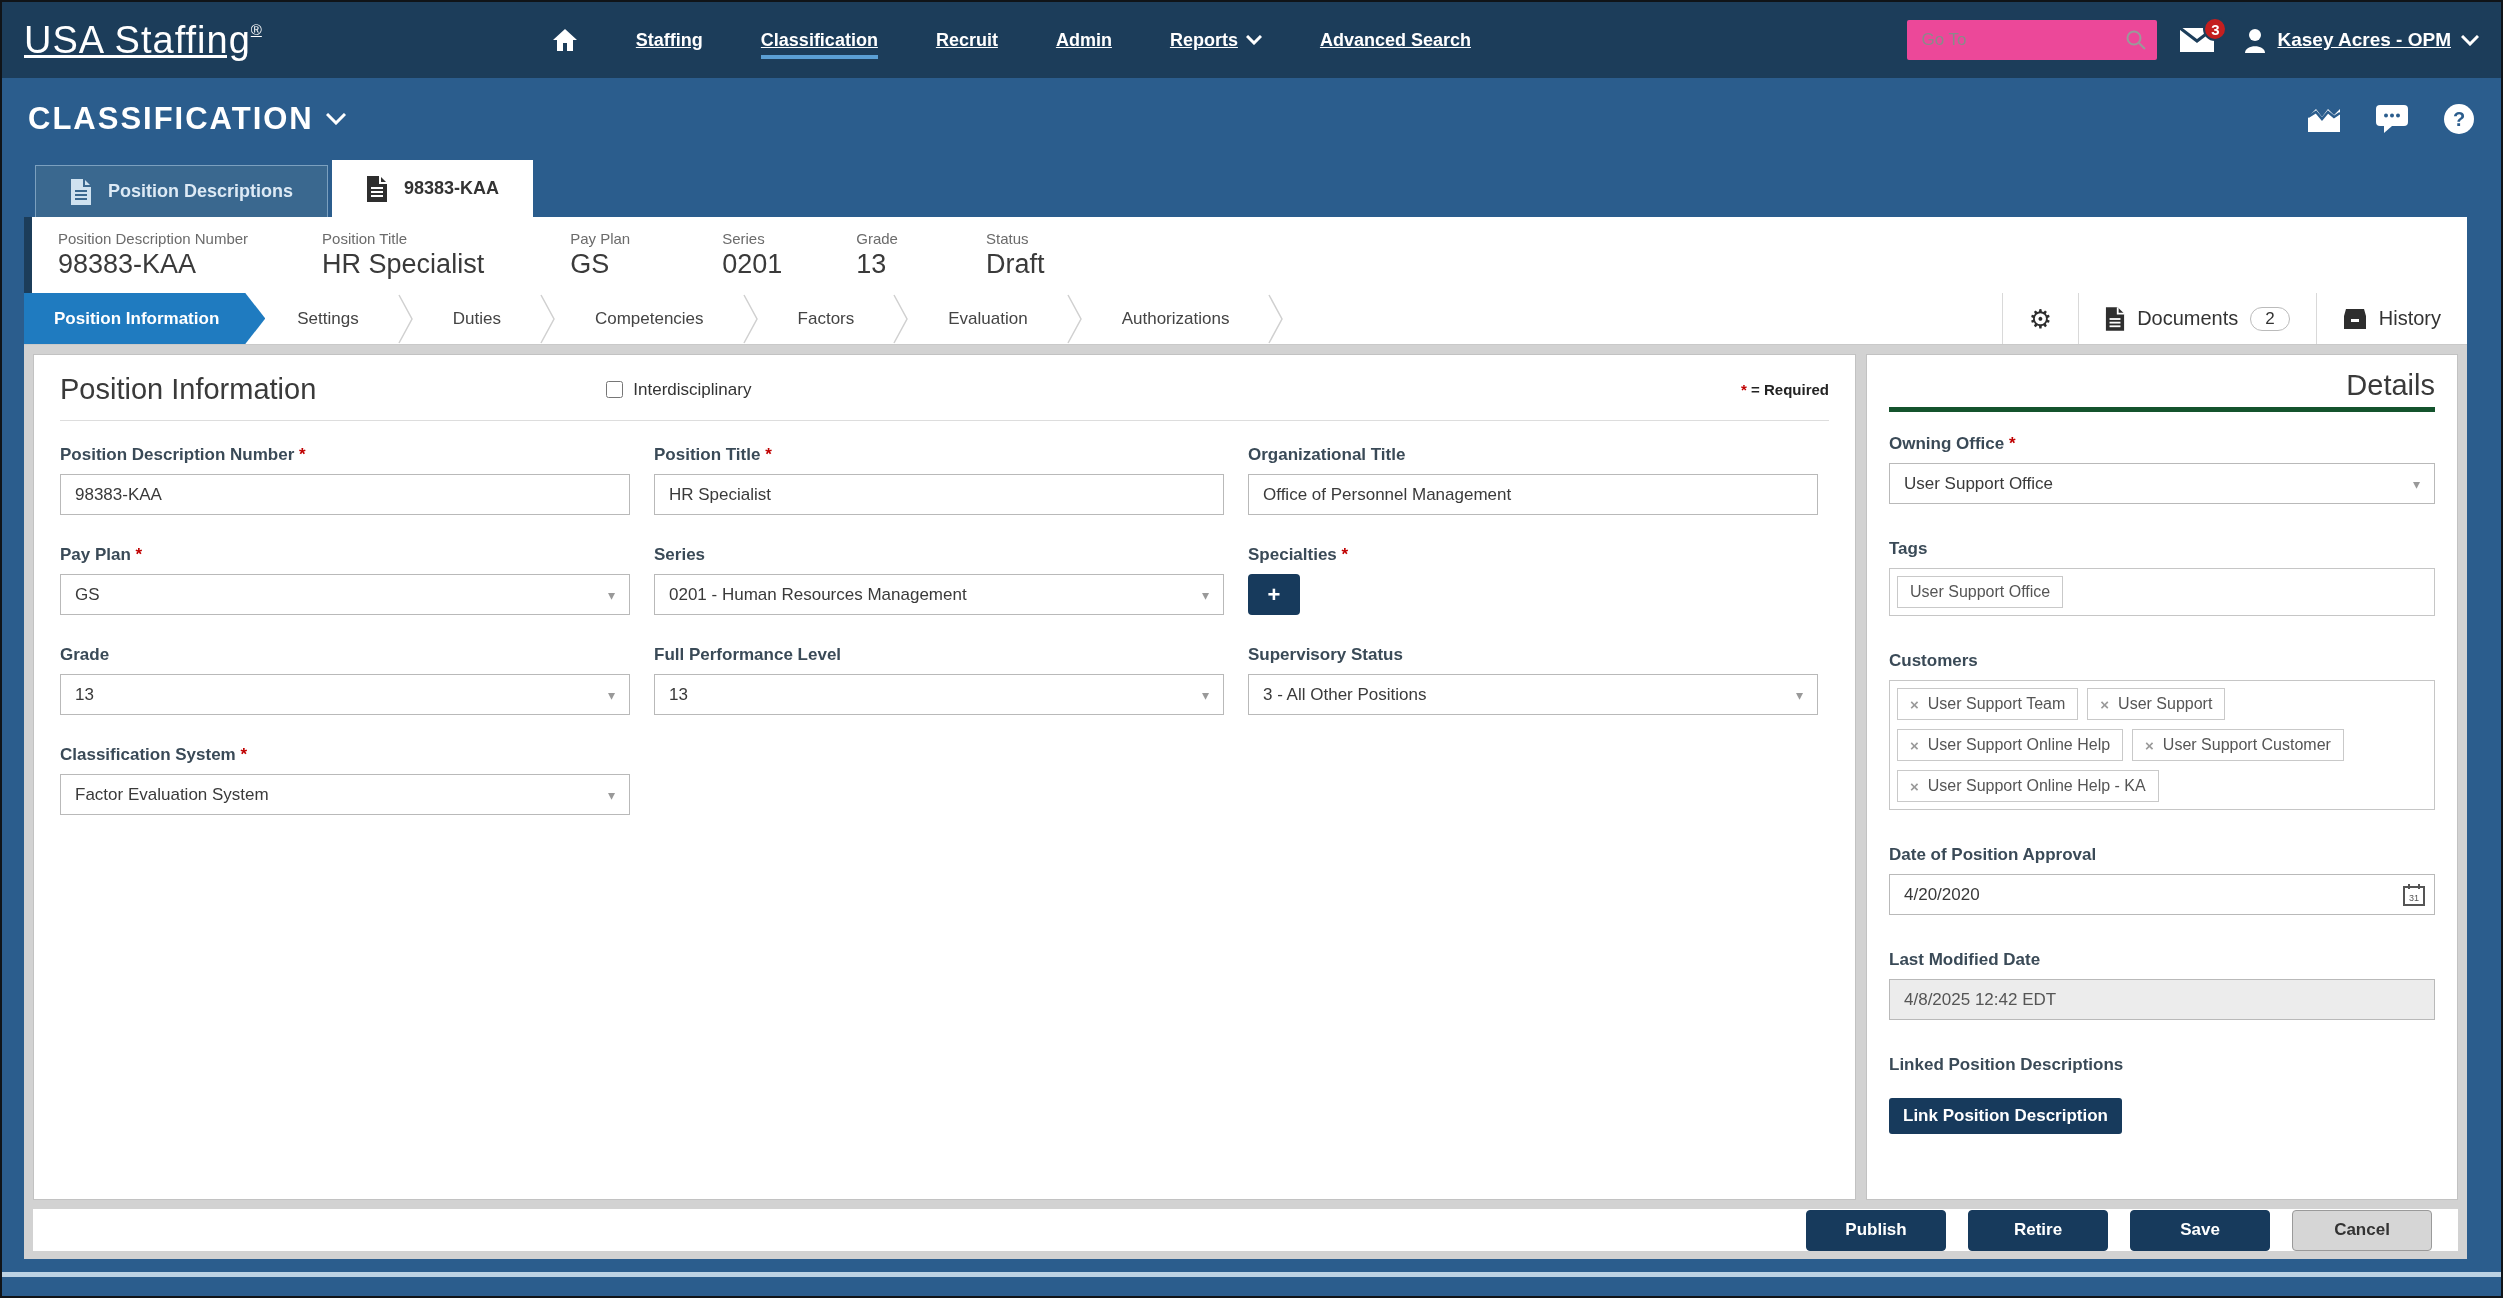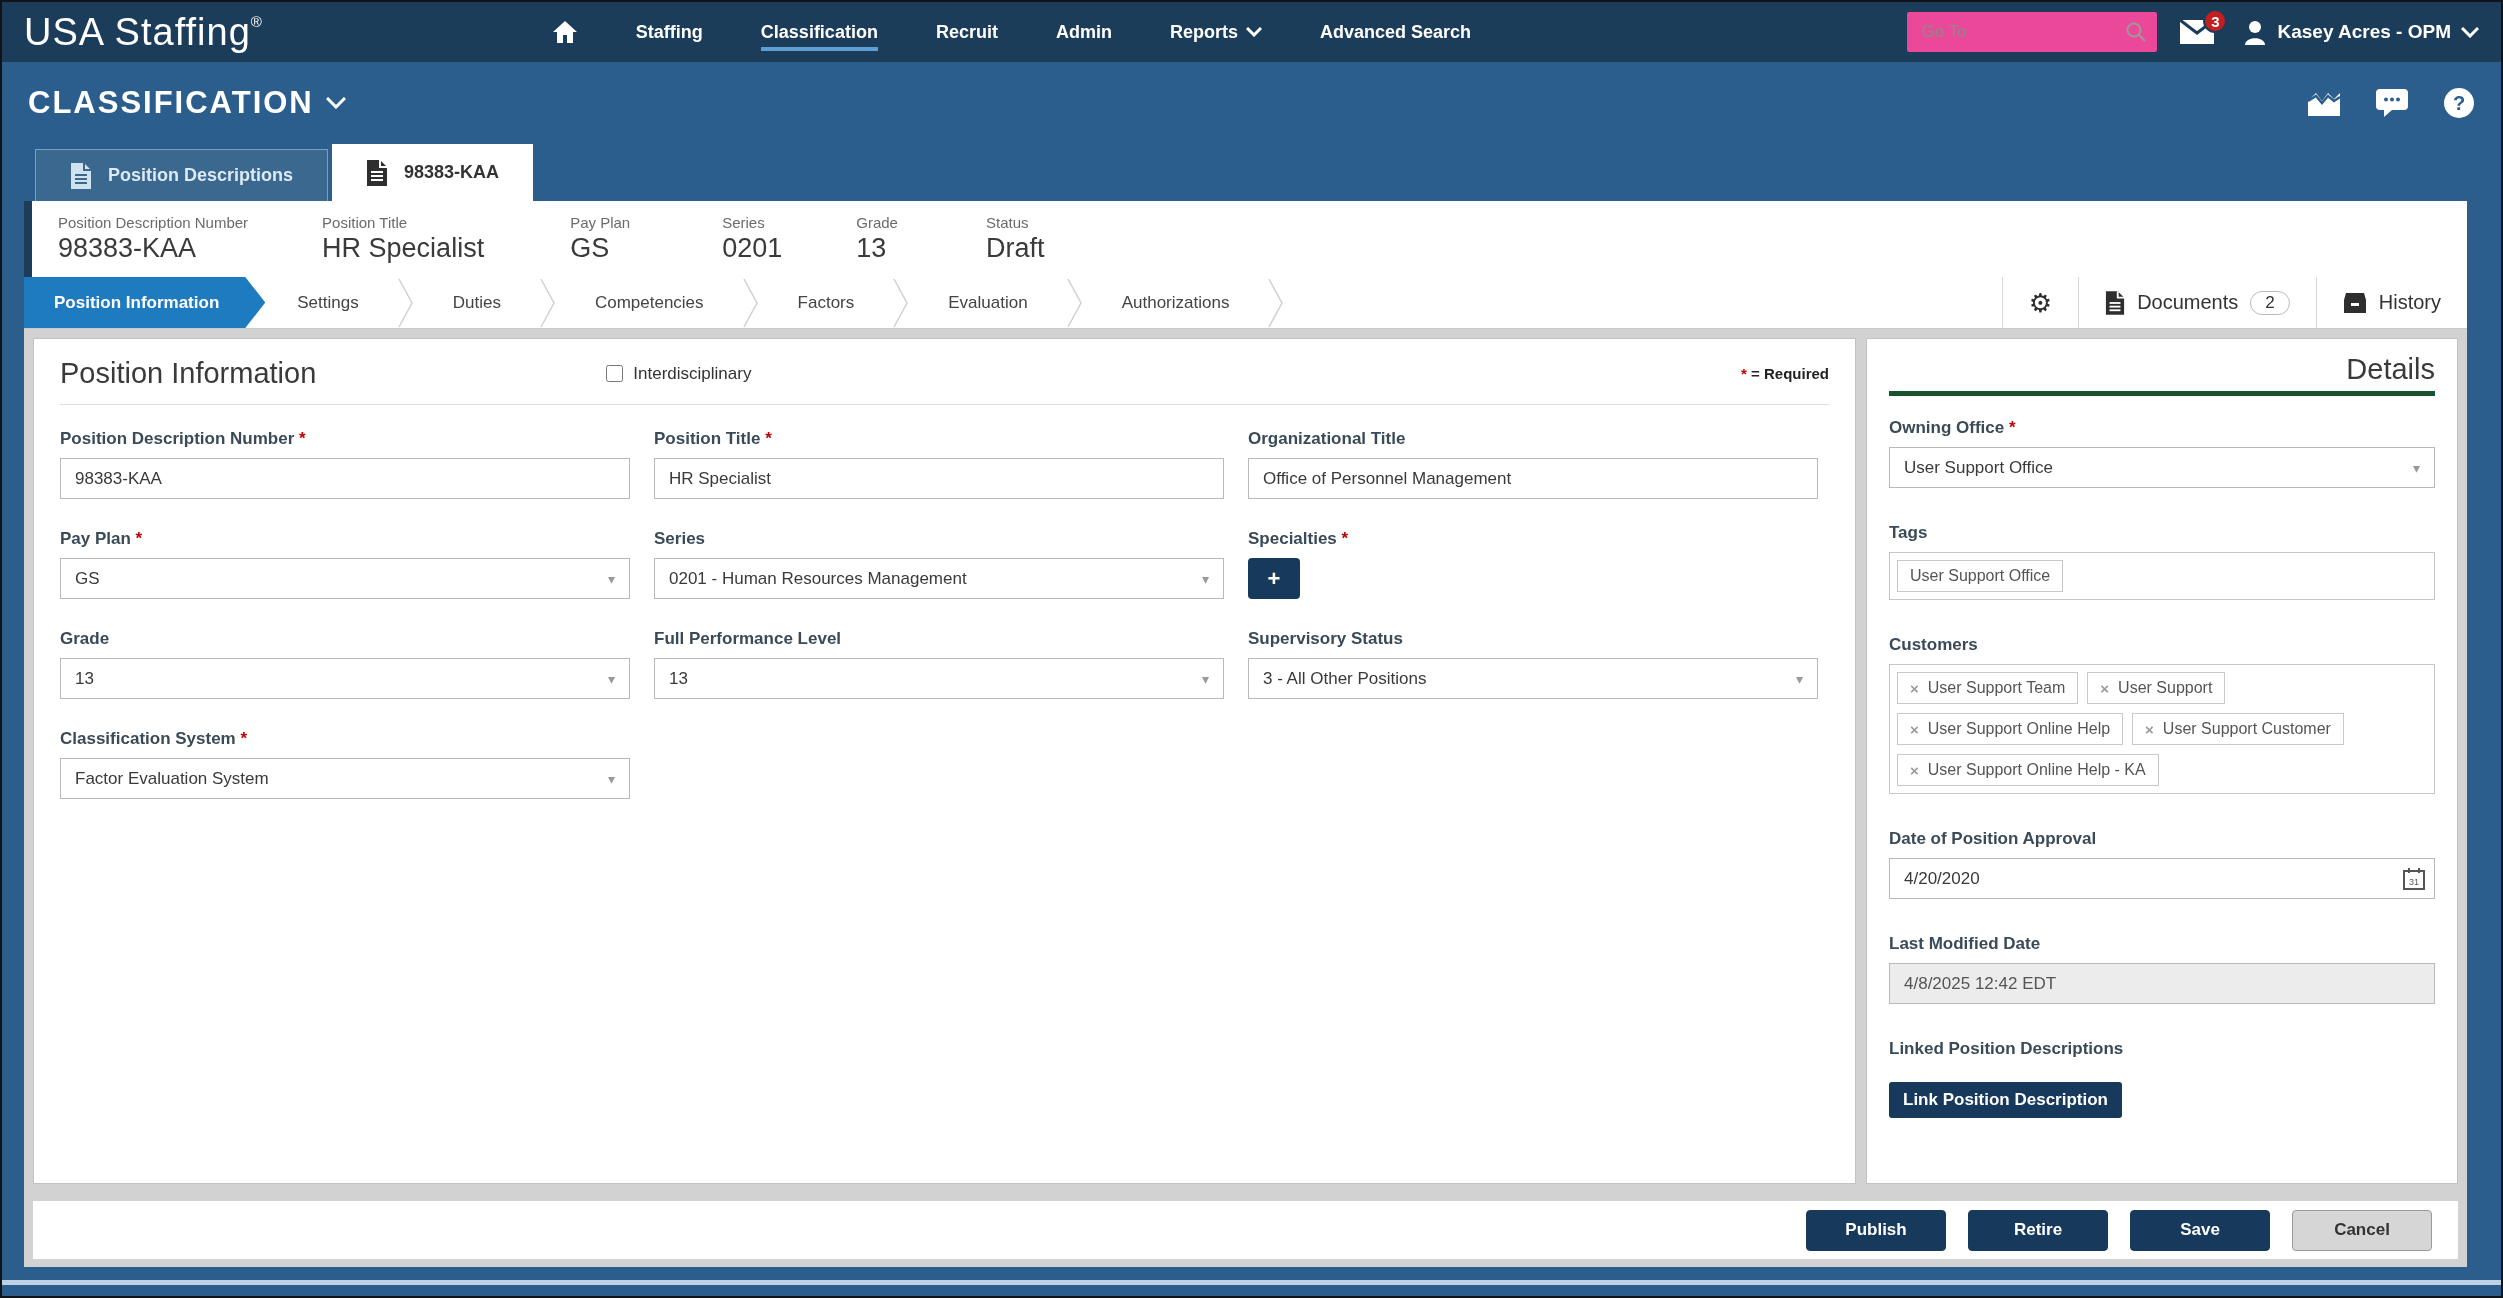--- a/index.html
+++ b/index.html
@@ -8,22 +8,22 @@
     font-family: "Liberation Sans", sans-serif;
     background:#2b5d8d;
     border:2px solid #101418;
     overflow:hidden;
     position:relative;
   }
   svg { display:block; }
 
   
   .topnav {
-    height:60px; background:#1c3d5a; display:flex; align-items:center;
-    padding:0 22px; color:#fff;
+    height:76px; background:#1c3d5a; display:flex; align-items:center;
+    padding:0 22px; color:#fff;text-decoration:underline;
   }
   .logo { display:flex; align-items:flex-start; color:#fff; }
   .logo-text { font-size:38px; font-weight:300; letter-spacing:1px; }
   .logo-reg { font-size:15px; margin-top:2px; }
   .nav-items { display:flex; align-items:center; gap:58px; margin-left:290px; }
   .nav-item { color:#fff; font-size:18px; font-weight:700; cursor:pointer; display:flex; align-items:center; gap:8px; padding:8px 0; }
   .nav-item.active { border-bottom:4px solid #5b9fd4; padding-bottom:4px; }
   .topnav-right { margin-left:auto; display:flex; align-items:center; gap:22px; }
   .goto-box { position:relative; }
   .goto-input {
@@ -126,21 +126,21 @@
     border:1px solid #c9c9c9; background:#fff; padding:6px 12px; font-size:16px; color:#555;
     display:flex; align-items:center; gap:9px; white-space:nowrap;
   }
   .chip .x { color:#9a9a9a; font-weight:700; cursor:pointer; font-size:15px; }
   .link-btn {
     background:#173a5c; color:#fff; border:none; border-radius:3px; height:36px;
     padding:0 14px; font-size:17px; font-weight:700; cursor:pointer; margin-top:14px;
   }
 
   
-  .footerbar { background:#fff; height:58px; margin-top:17px; display:flex; align-items:center; justify-content:flex-end; gap:22px; padding-right:26px; }
+  .footerbar { background:#fff; height:42px; margin-top:9px; display:flex; align-items:center; justify-content:flex-end; gap:22px; padding-right:26px; }
   .btn { height:41px; min-width:140px; border-radius:4px; font-size:17px; font-weight:700; cursor:pointer; font-family:"Liberation Sans",sans-serif; }
   .btn.dark { background:#173a5c; color:#fff; border:1px solid #173a5c; }
   .btn.light { background:#d6d6d6; color:#333; border:1px solid #9a9a9a; }
 
   .bottom-gap { height:13px; }
   .bottom-line { height:5px; background:#bcd2e4; }
 </style>
 </head>
 <body>
 

